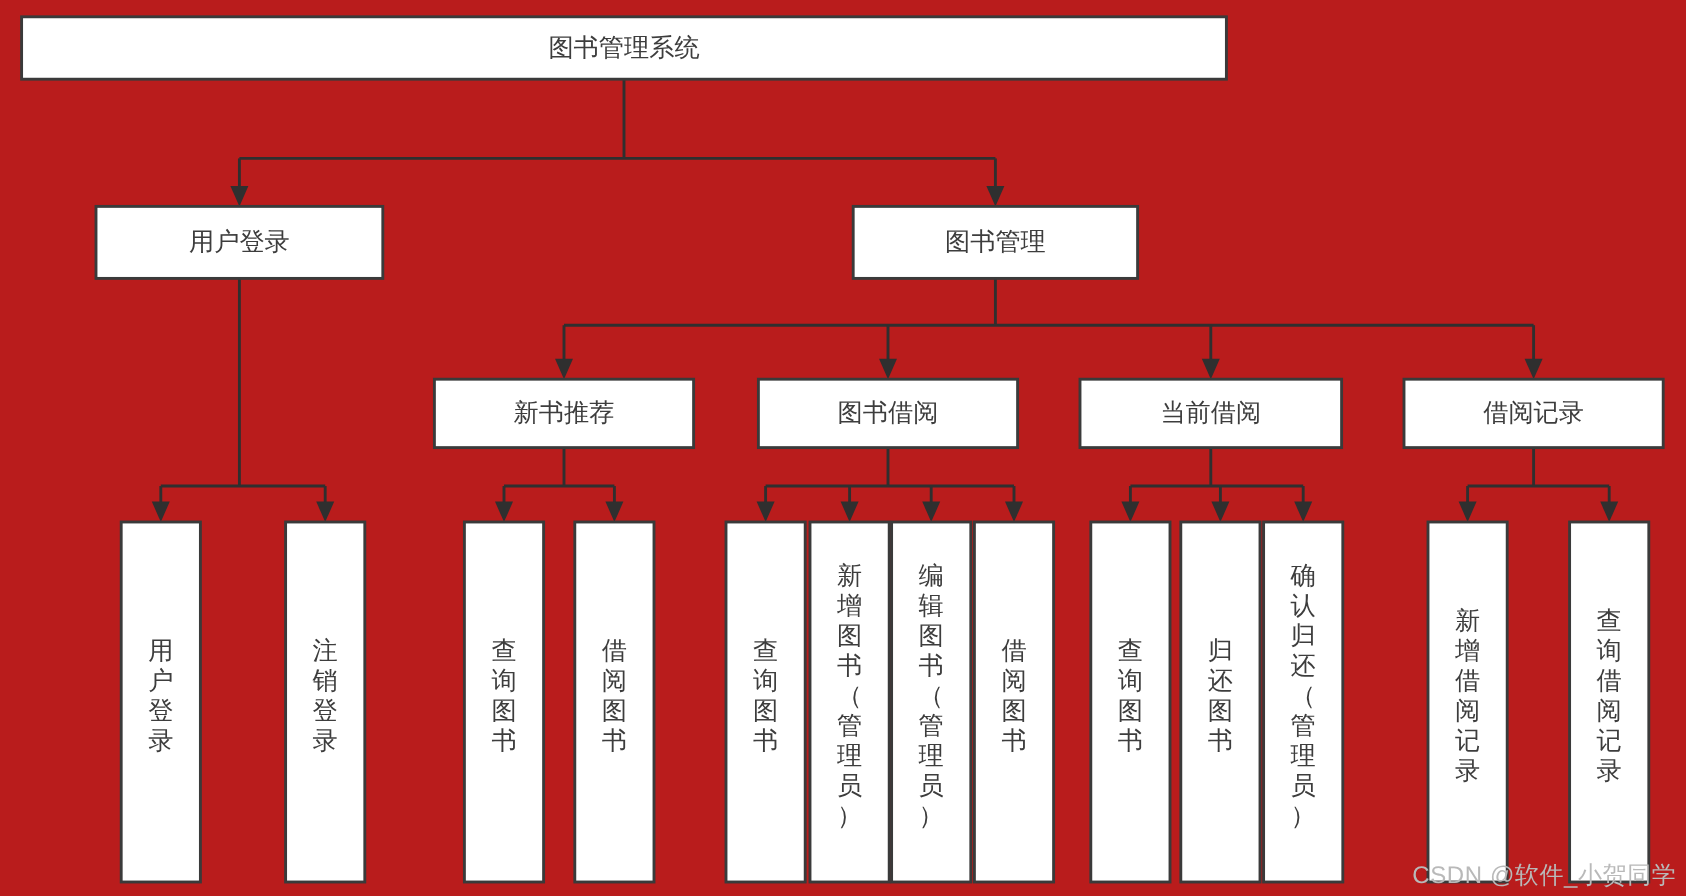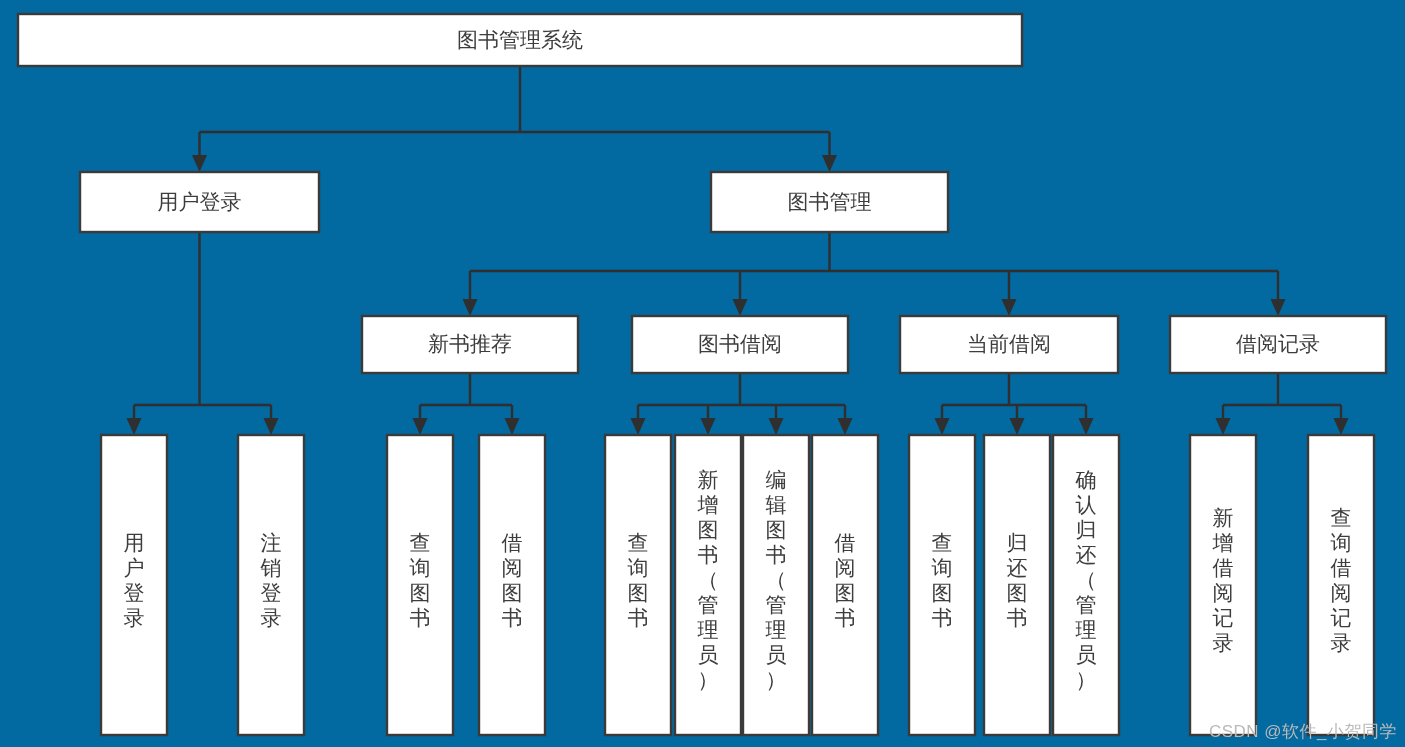--- a/index.html
+++ b/index.html
@@ -11,21 +11,21 @@
     width: 1405px;
     height: 747px;
     font-family: "Liberation Sans", "DejaVu Sans", sans-serif;
     overflow: hidden;
     position: relative;
   }
   #diagram-root {
     position: relative;
     width: 1405px;
     height: 747px;
-    background: #0369a1;
+    background: #b91c1c;
   }
   svg#chart-canvas {
     position: absolute;
     left: 0;
     top: 0;
     width: 1405px;
     height: 747px;
     display: block;
   }
   .node-box {
@@ -53,21 +53,21 @@
   }
   .arrow-head {
     fill: #2f2f2f;
     stroke: none;
   }
   .watermark-text {
     position: absolute;
     right: 8px;
     bottom: 4px;
     font-family: "Liberation Sans", "DejaVu Sans", sans-serif;
-    font-size: 17px;
+    font-size: 20px;
     color: #b9b9b9;
     white-space: nowrap;
     letter-spacing: 0.5px;
     user-select: none;
   }
 </style>
 </head>
 <body>
 
 <div id="diagram-root">

